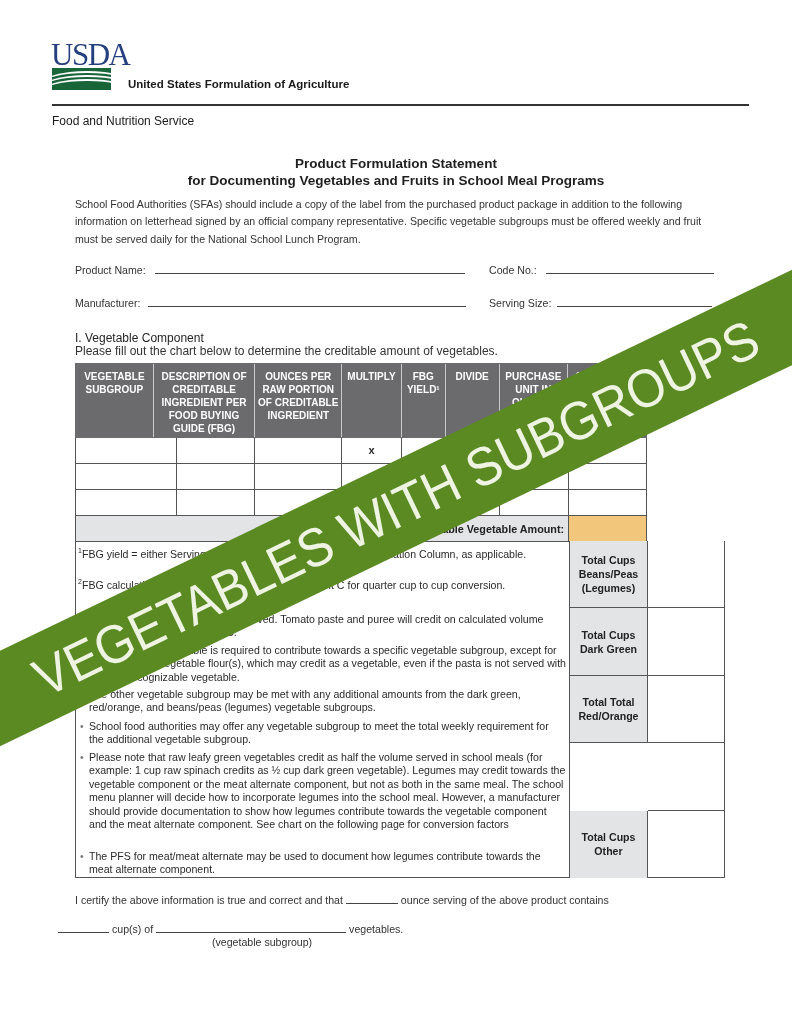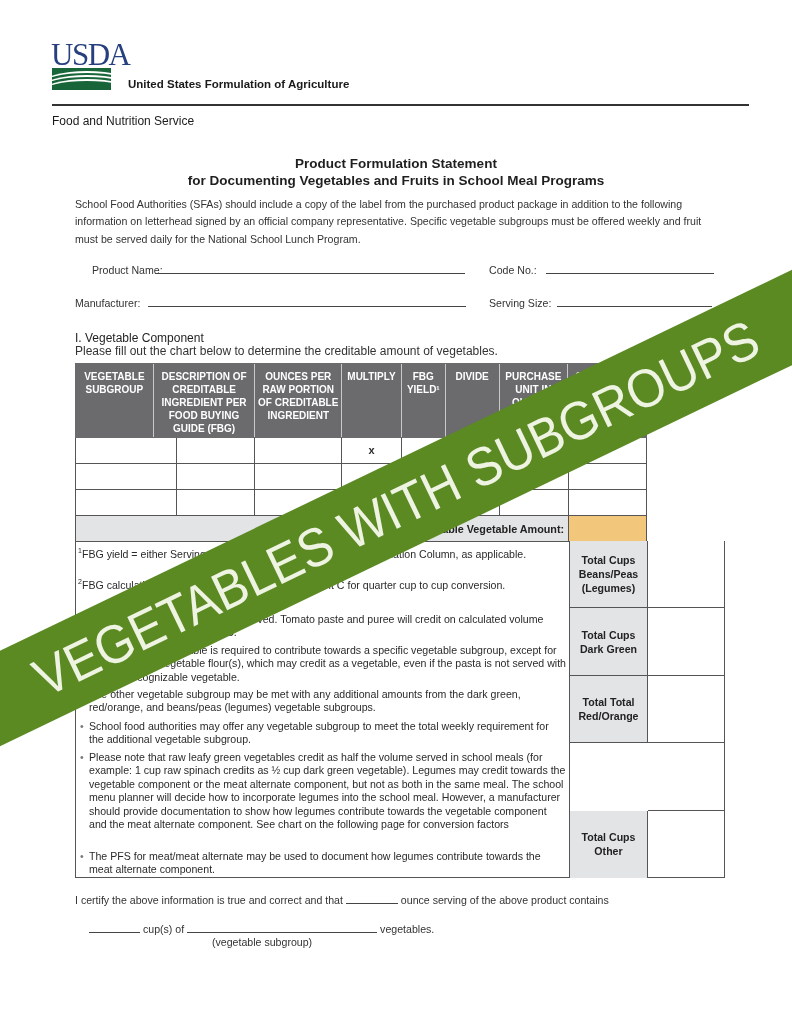--- a/index.html
+++ b/index.html
@@ -58,21 +58,21 @@
   <div class="sw" style="top:11px;"></div>
 </div>
 <div class="abs agency">United States Formulation of Agriculture</div>
 <div class="abs rule"></div>
 <div class="abs service">Food and Nutrition Service</div>
 
 <div class="abs title" style="top:156px;">Product Formulation Statement</div>
 <div class="abs title" style="top:173px;">for Documenting Vegetables and Fruits in School Meal Programs</div>
 <div class="abs intro">School Food Authorities (SFAs) should include a copy of the label from the purchased product package in addition to the following information on letterhead signed by an official company representative. Specific vegetable subgroups must be offered weekly and fruit must be served daily for the National School Lunch Program.</div>
 
-<div class="abs field-label" style="left:75px; top:264px;margin-left:17px;">Product Name:</div>
+<div class="abs field-label" style="left:75px; top:264px;">Product Name:</div>
 <div class="abs line" style="left:155px; top:273px; width:310px;"></div>
 <div class="abs field-label" style="left:489px; top:264px;">Code No.:</div>
 <div class="abs line" style="left:546px; top:273px; width:168px;"></div>
 <div class="abs field-label" style="left:75px; top:297px;">Manufacturer:</div>
 <div class="abs line" style="left:148px; top:306px; width:318px;"></div>
 <div class="abs field-label" style="left:489px; top:297px;">Serving Size:</div>
 <div class="abs line" style="left:557px; top:306px; width:155px;"></div>
 
 <div class="abs sec-title">I. Vegetable Component</div>
 <div class="abs sec-sub">Please fill out the chart below to determine the creditable amount of vegetables.</div>
@@ -144,21 +144,21 @@
   <div class="cups-val" style="top:202.2px;"></div>
   <div class="cups last" style="top:269.6px;">Total Cups Other</div>
   <div class="cups-val last" style="top:269.6px;"></div>
 </div>
 
 <div class="abs cert" style="left:75px; top:894px;">
   <span>I certify the above information is true and correct and that</span>
   <span class="blank" style="width:52px;"></span>
   <span>ounce serving of the above product contains</span>
 </div>
-<div class="abs cert" style="left:89px; top:923px;text-align:right;">
+<div class="abs cert" style="left:58px; top:923px;text-align:right;">
   <span class="blank" style="width:51px;"></span>
   <span>cup(s) of</span>
   <span class="blank" style="width:190px;"></span>
   <span>vegetables.</span>
 </div>
 <div class="abs cert" style="left:212px; top:936px;">(vegetable subgroup)</div>
 
 <div class="abs banner">
   <span>VEGETABLES WITH SUBGROUPS</span>
 </div>

